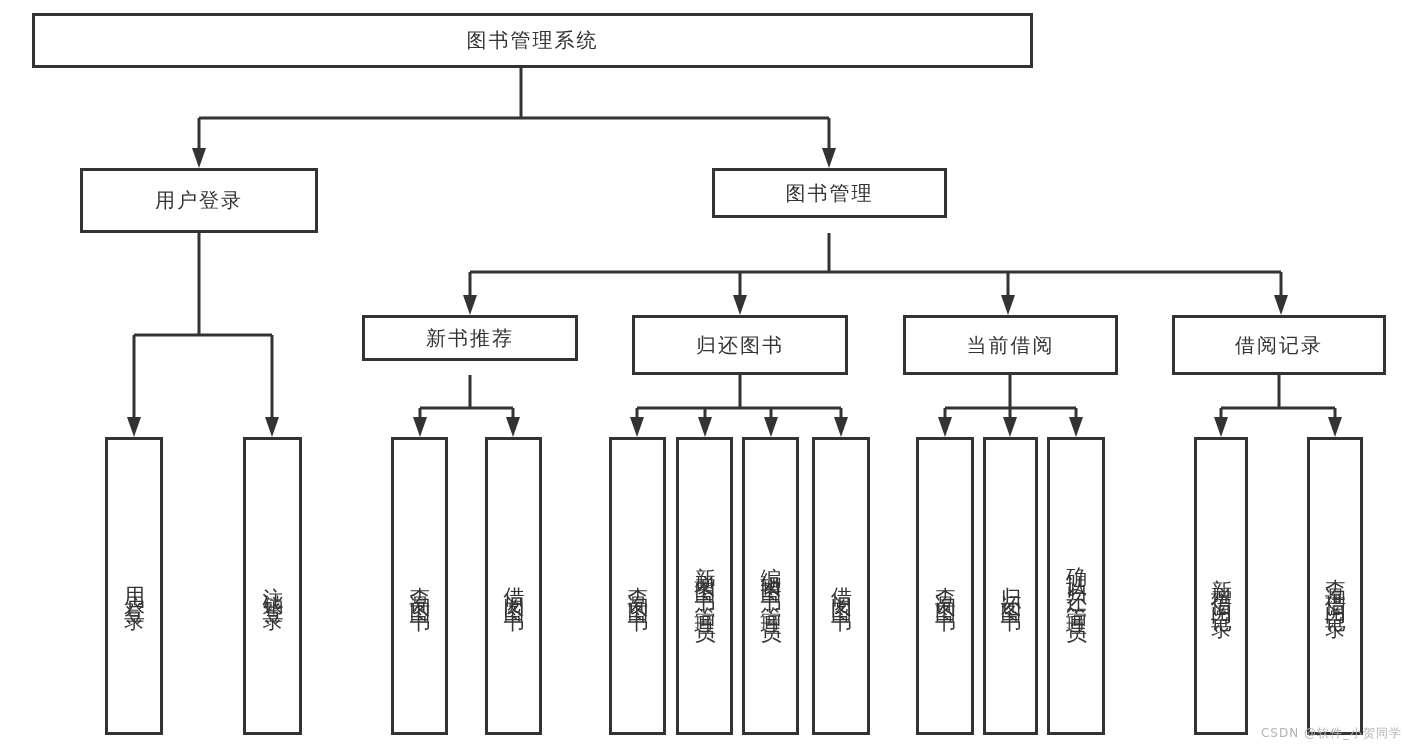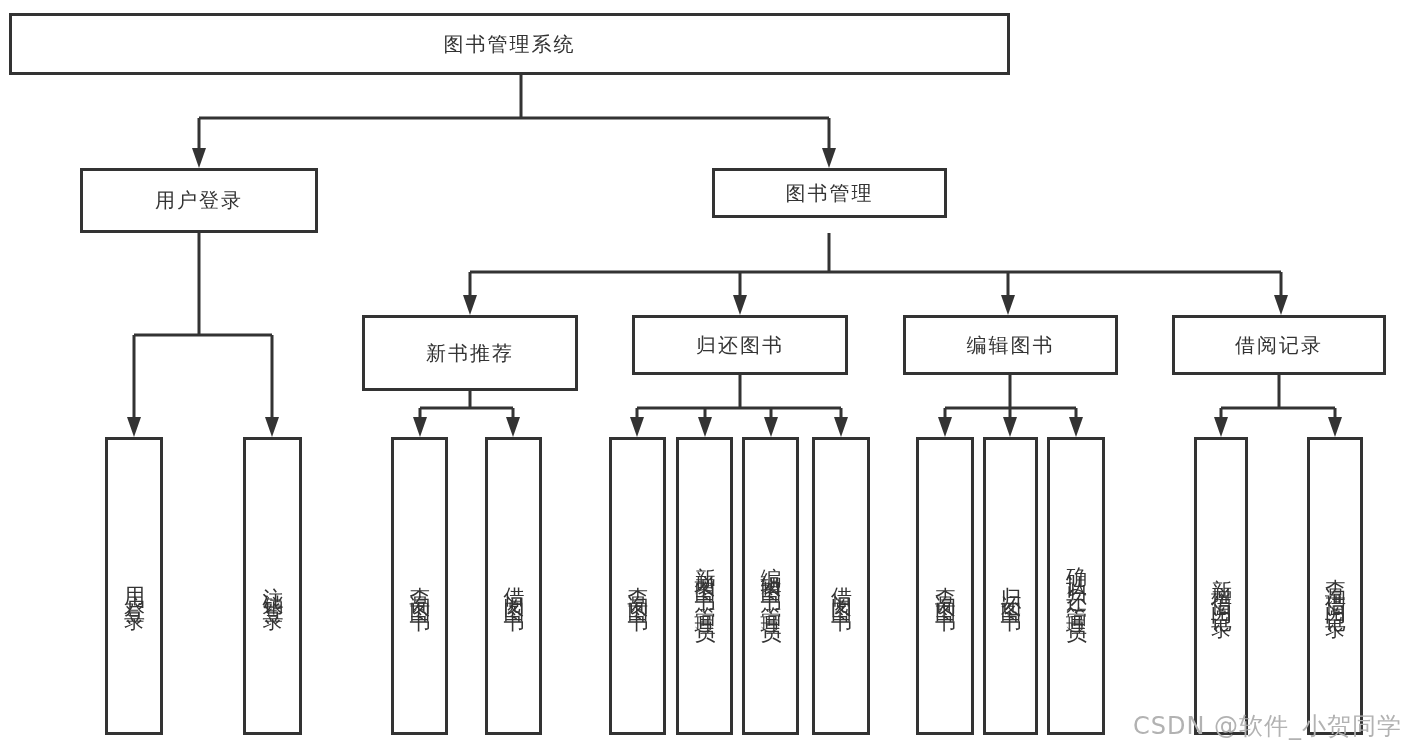--- a/index.html
+++ b/index.html
@@ -37,21 +37,21 @@
     writing-mode: vertical-rl;
     text-orientation: mixed;
     font-size: 21px;
     letter-spacing: 8px;
     line-height: 1;
   }
   .watermark {
     position: absolute;
     right: 3px;
     bottom: 5px;
-    font-size: 24px;
+    font-size: 12px;
     color: #b2b2b2;
     letter-spacing: 1px;
     z-index: 5;
     white-space: nowrap;
   }
 </style>
 </head>
 <body>
 
 <div class="canvas">
@@ -89,39 +89,39 @@
       <polygon points="764,417 778,417 771,437"></polygon>
       <polygon points="834,417 848,417 841,437"></polygon>
       <polygon points="938,417 952,417 945,437"></polygon>
       <polygon points="1003,417 1017,417 1010,437"></polygon>
       <polygon points="1069,417 1083,417 1076,437"></polygon>
       <polygon points="1214,417 1228,417 1221,437"></polygon>
       <polygon points="1328,417 1342,417 1335,437"></polygon>
     </g>
   </svg>
 
-  <div class="node h" style="left:9px;top:13px;width:1001px;height:62px">
+  <div class="node h" style="left:32px;top:13px;width:1001px;height:55px">
     <span>图书管理系统</span>
   </div>
 
   <div class="node h" style="left:80px;top:168px;width:238px;height:65px">
     <span>用户登录</span>
   </div>
   <div class="node h" style="left:712px;top:168px;width:235px;height:50px">
     <span>图书管理</span>
   </div>
 
-  <div class="node h" style="left:362px;top:315px;width:216px;height:76px">
+  <div class="node h" style="left:362px;top:315px;width:216px;height:46px">
     <span>新书推荐</span>
   </div>
   <div class="node h" style="left:632px;top:315px;width:216px;height:60px">
     <span>归还图书</span>
   </div>
   <div class="node h" style="left:903px;top:315px;width:215px;height:60px">
-    <span>编辑图书</span>
+    <span>当前借阅</span>
   </div>
   <div class="node h" style="left:1172px;top:315px;width:214px;height:60px">
     <span>借阅记录</span>
   </div>
 
   <div class="node v" style="left:105px;top:437px;width:58px;height:298px">
     <span>用户登录</span>
   </div>
   <div class="node v" style="left:243px;top:437px;width:59px;height:298px">
     <span>注销登录</span>

